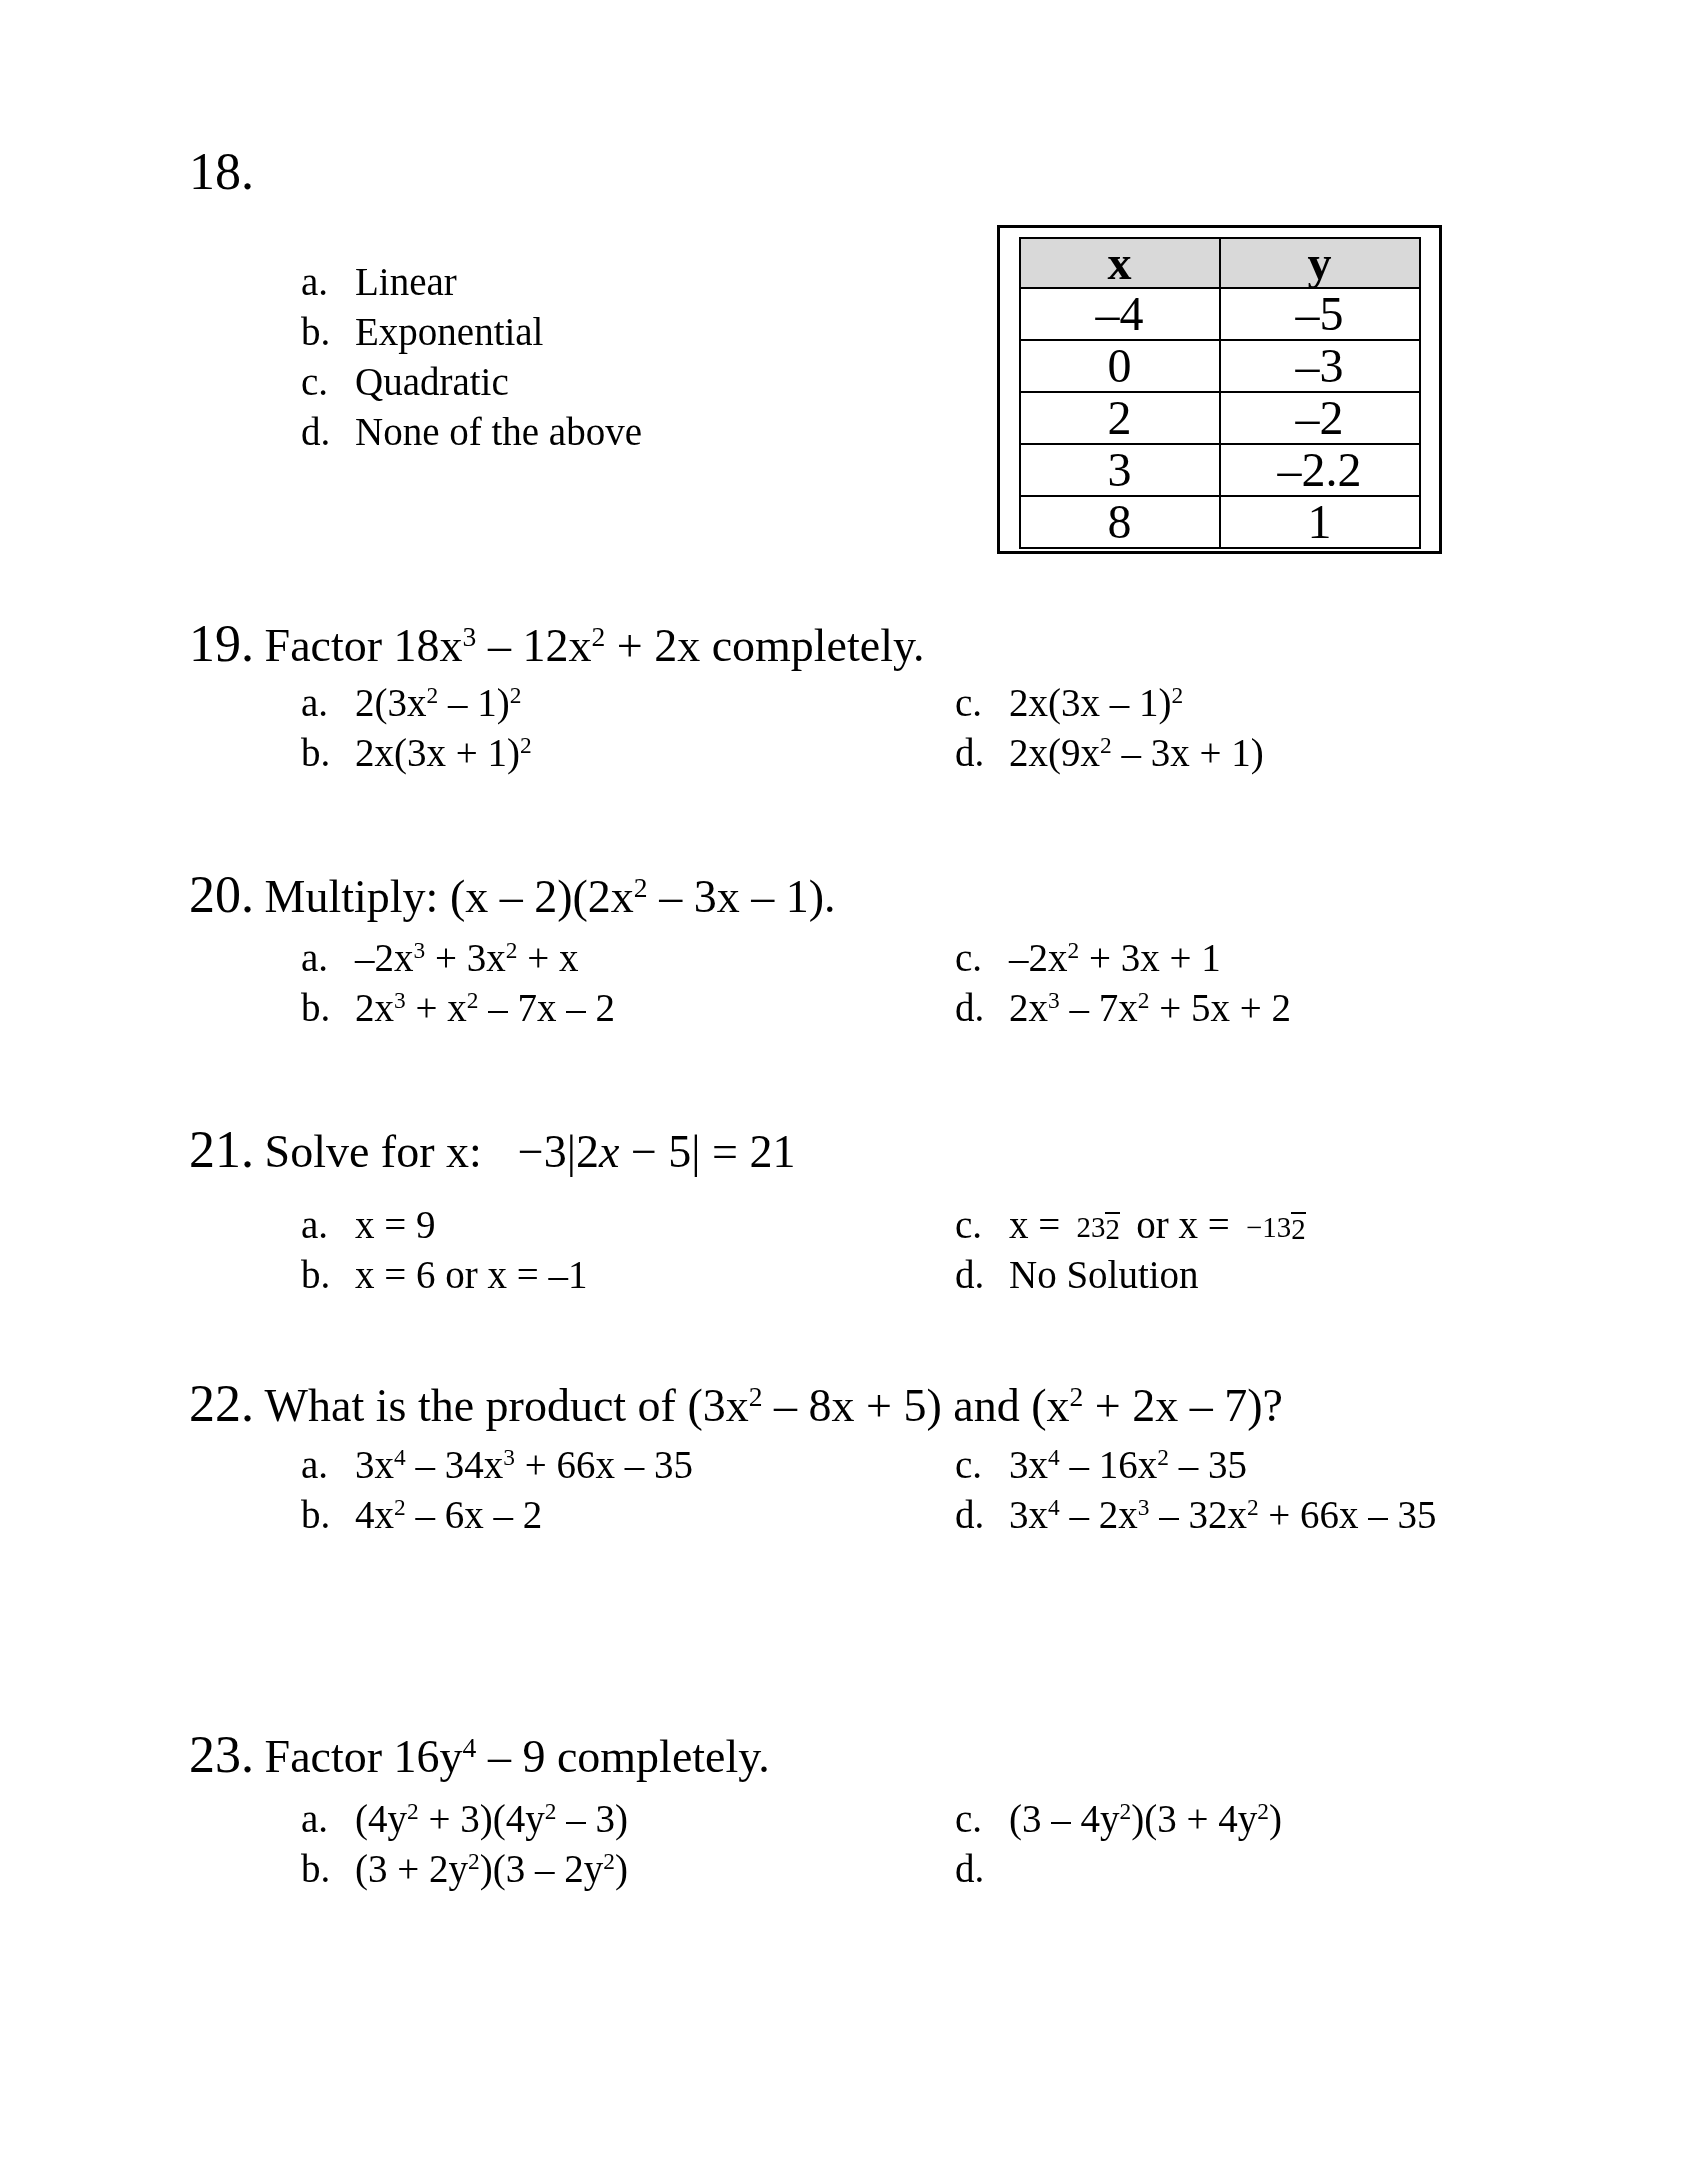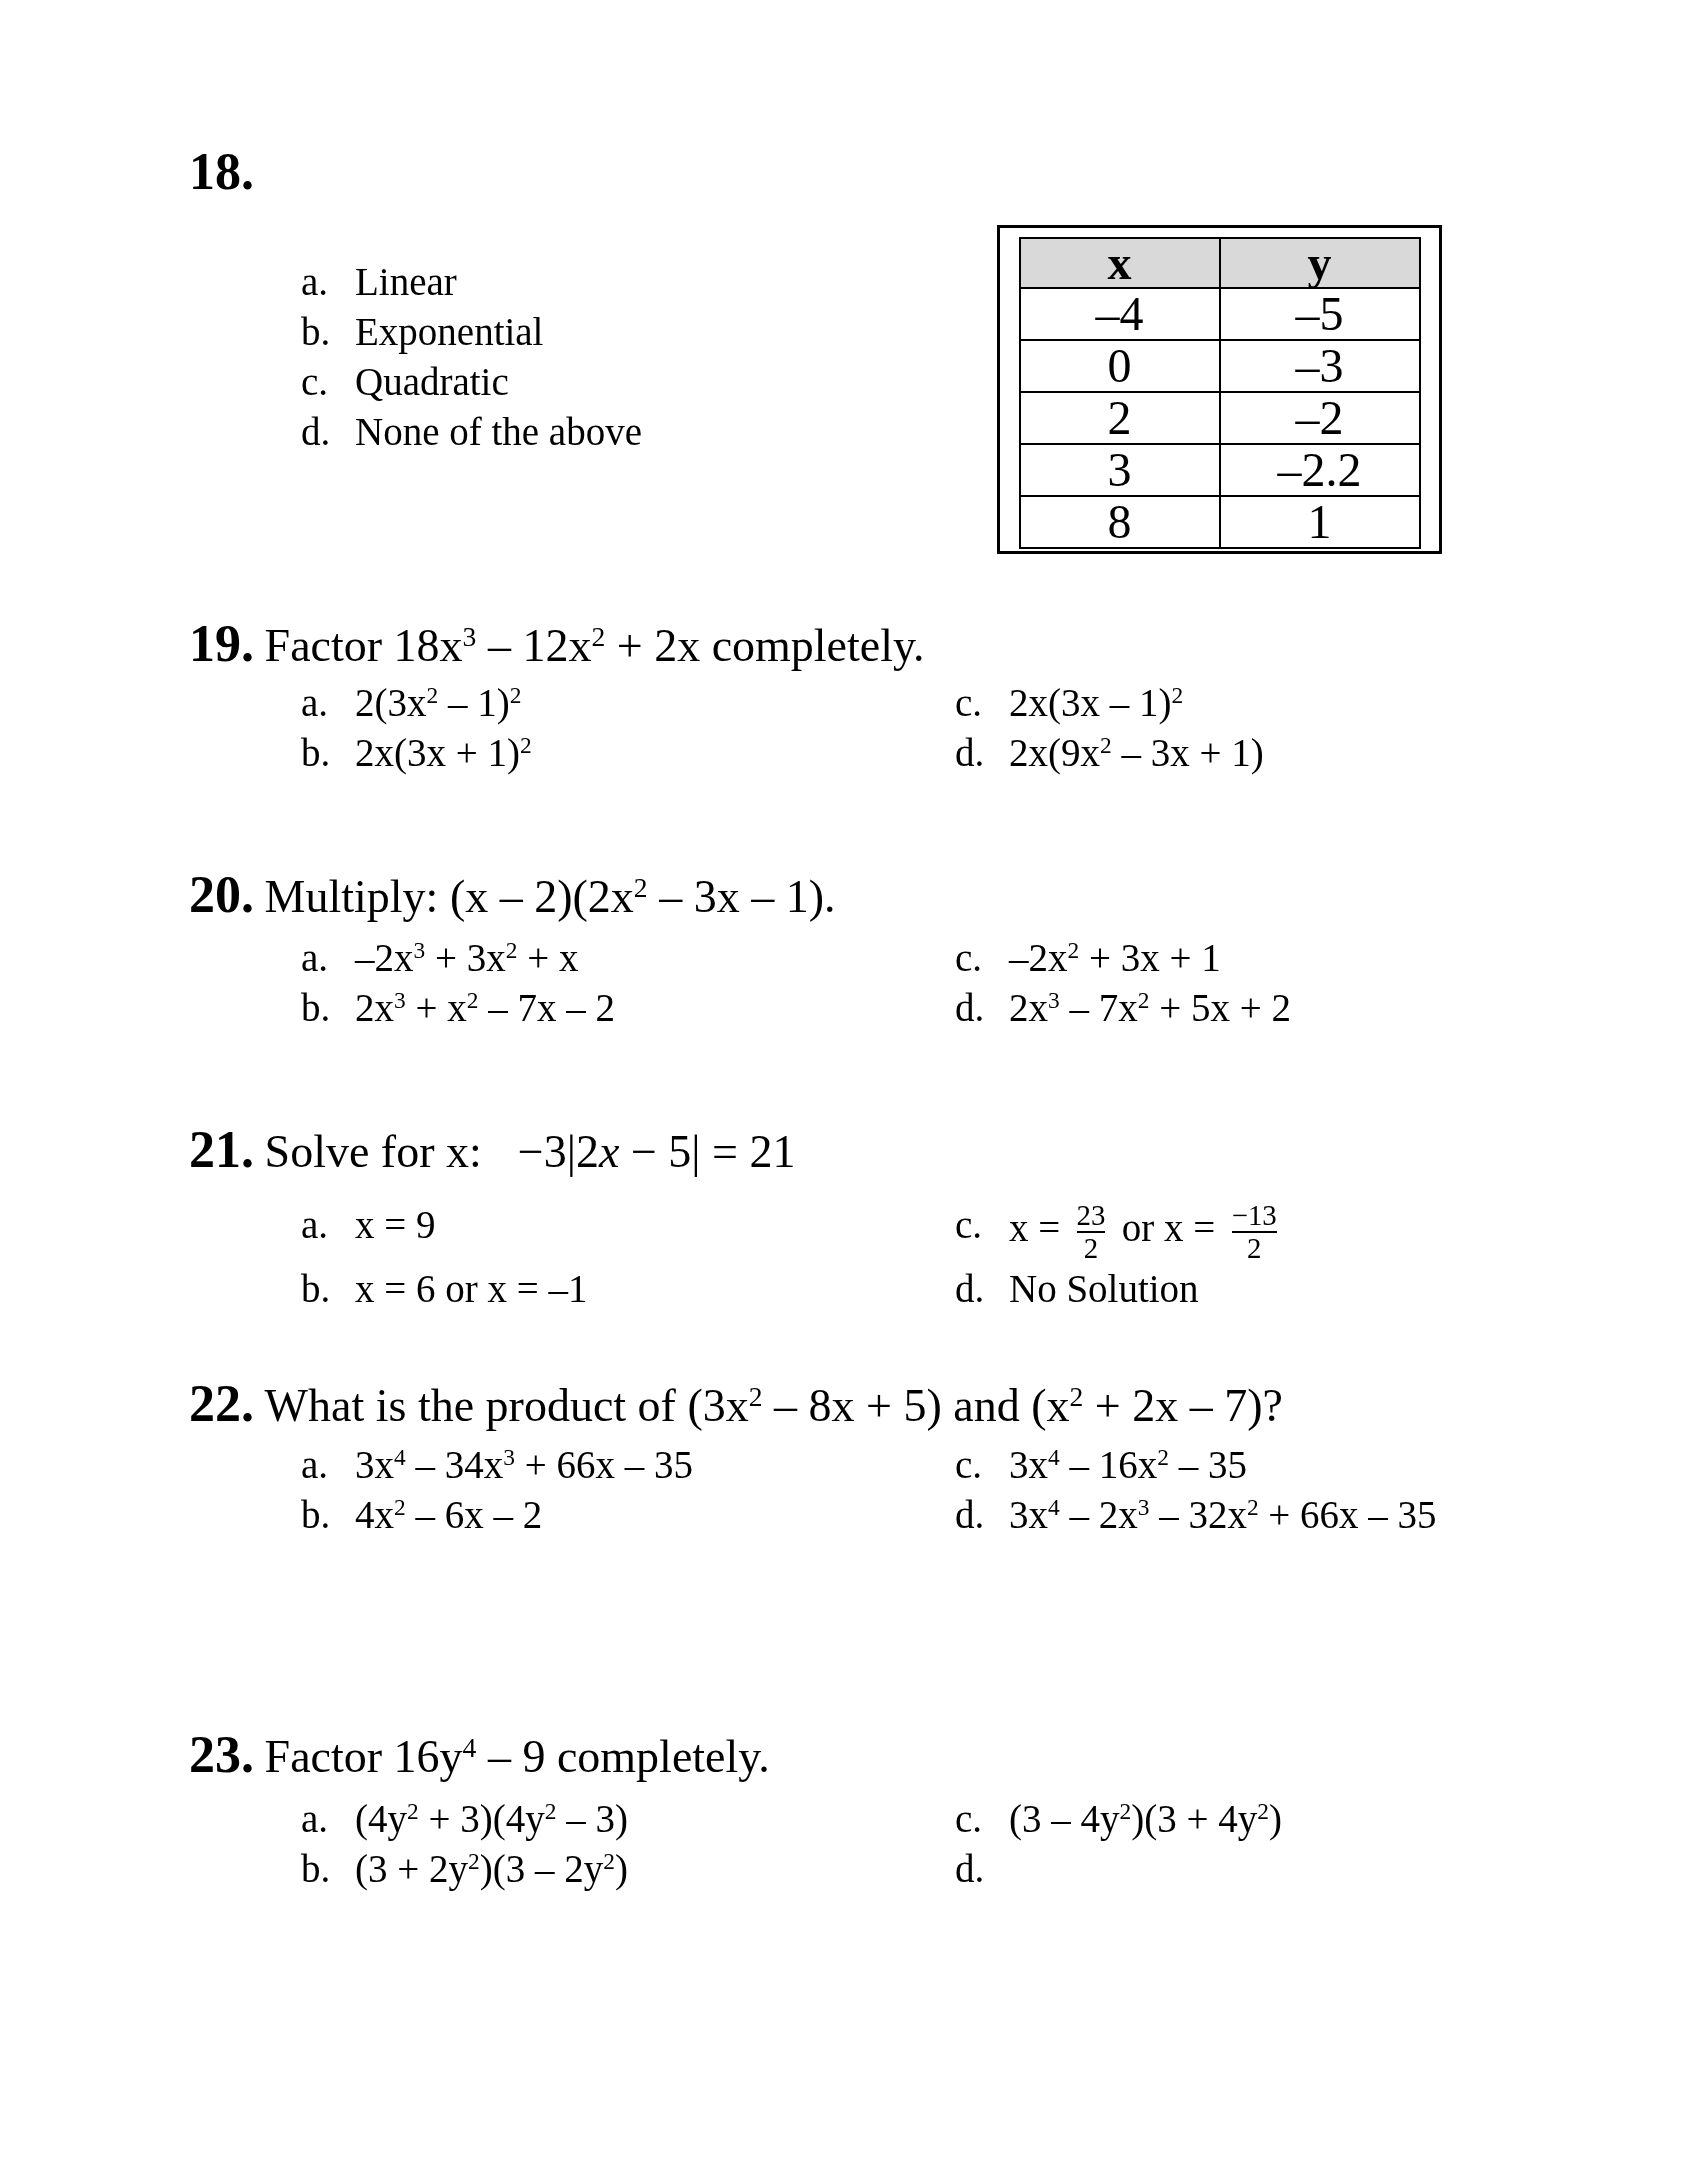--- a/index.html
+++ b/index.html
@@ -4,33 +4,33 @@
 <style>
   html, body { margin:0; padding:0; }
   body {
     width:1687px; height:2183px; position:relative;
     background:#ffffff; color:#000000;
     font-family:"Liberation Serif", serif;
     overflow:hidden;
   }
   .question { position:absolute; left:189px; white-space:nowrap; }
   .prompt-line { display:flex; align-items:baseline; font-size:46px; line-height:53px; }
-  .qnum { font-size:52px; margin-right:10.6px; flex-shrink:0;font-weight:bold; }
+  .qnum { font-size:52px; margin-right:10.6px; flex-shrink:0; }
   .qmath { margin-left:36px; }
   .choices { position:absolute; }
   .choice-row { display:flex; align-items:baseline; }
   .row-h { height:50px; line-height:50px; }
   .row-h18 { height:50px; line-height:50px; }
   .row-tall { min-height:50px; line-height:50px; }
   .cell { display:flex; width:654px; font-size:39px; }
   .cell.right { width:auto; }
   .letter { width:54px; flex-shrink:0; }
   sup { font-size:0.60em; line-height:0; vertical-align:baseline; position:relative; top:-0.55em; }
   .frac {
-    display:inline-flex; flex-direction:column; text-align:center;
+    display:inline-flex; flex-direction:row; text-align:center;
     vertical-align:middle; font-size:0.74em; line-height:1.08; margin:0 6.6px;
   }
   .frac .fden { border-top:2.6px solid #000; }
   
   .table-box {
     position:absolute; left:997px; top:225px; width:445px; height:329px;
     border:3.3px solid #000000; box-sizing:border-box; padding:9.3px 18.5px;
     background:#ffffff;
   }
   .fn-table { width:100%; height:100%; border-collapse:collapse; font-size:48px; table-layout:fixed; }

